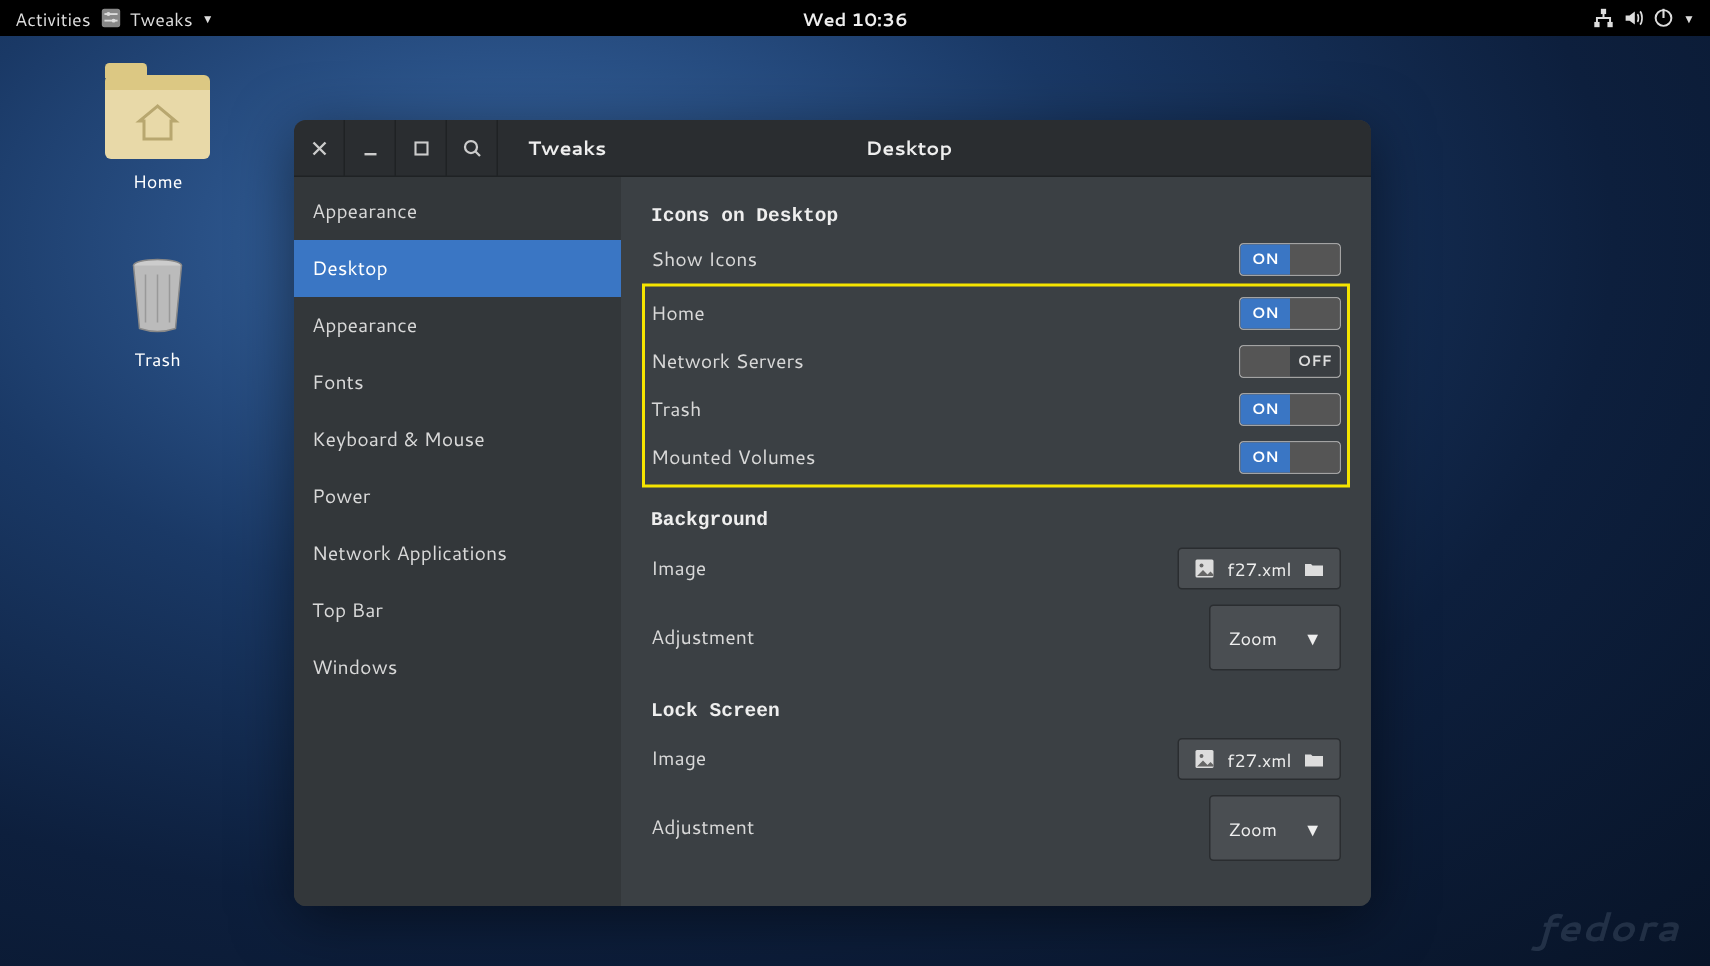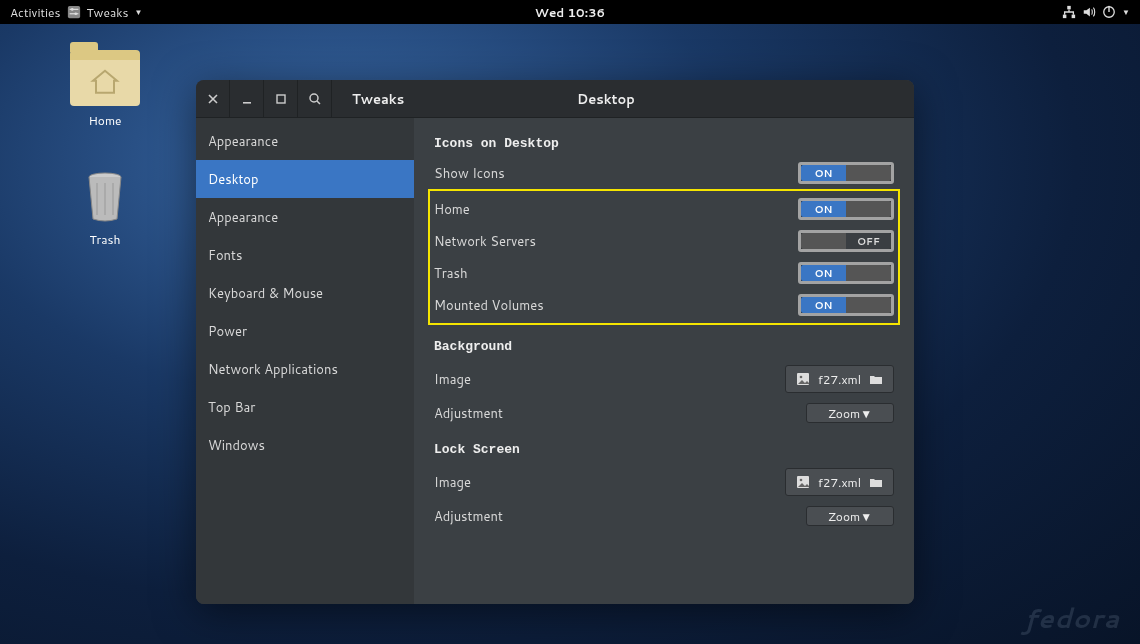--- a/index.html
+++ b/index.html
@@ -42,29 +42,29 @@
 .tb-title-left { padding:0 20px; font-weight:bold; color:#eee; font-size:13px; }
 .tb-title-right { position:absolute; left:50%; transform:translateX(22px); font-weight:bold; color:#eee; font-size:13px;}
 .body { flex:1; display:flex; }
 .sidebar { width:218px; background:#33373a; display:flex; flex-direction:column; padding-top:4px;}
 .sb-item { padding:10px 12px; color:#d8d8d8; font-size:13px; cursor:pointer;}
 .sb-item.active { background:#3a76c4; color:#fff;}
 .content { flex:1; background:#3b4044; padding:14px 20px; color:#d8d8d8; font-size:13px; overflow:auto;}
 .section-title { font-weight:bold; color:#eee; margin-bottom:6px; margin-top:4px;font-family:Liberation Mono, monospace;}
 .row { display:flex; align-items:center; justify-content:space-between; padding:5px 0; min-height:28px;}
 .highlight { border:2px solid #f5e400; padding:2px 4px; margin:0 -6px;}
-.switch { width:96px; height:22px; background:#2a2d30; border-radius:3px; position:relative; display:flex; align-items:center; font-size:10px; font-weight:bold; color:#ddd; border:3px solid #a3a3a3;}
+.switch { width:68px; height:22px; background:#2a2d30; border-radius:3px; position:relative; display:flex; align-items:center; font-size:10px; font-weight:bold; color:#ddd; border:1px solid #a3a3a3;}
 .switch .half{width:50%;height:100%;display:flex;align-items:center;justify-content:center;}
 .switch.on .half.l{background:#3a76c4;color:#fff;border-radius:2px 0 0 2px;}
 .switch.on .half.r{background:#555;border-radius:0 2px 2px 0;}
 .switch.off .half.l{background:#555;border-radius:2px 0 0 2px;}
 .switch.off .half.r{background:#3a3e42;border-radius:0 2px 2px 0;}
 .filebtn { background:#4a4e52; border:1px solid #2a2d30; border-radius:3px; height:28px; padding:0 10px; display:flex; align-items:center; gap:8px; color:#eee; font-size:12px; min-width:88px;margin-left:41px;}
 .filebtn svg{width:14px;height:14px;}
-.selectbtn { background:#4a4e52; border:1px solid #2a2d30; border-radius:3px; height:20px; padding:0 12px; display:flex; align-items:center; justify-content:center; gap:0; color:#eee; font-size:12px; min-width:88px;}
+.selectbtn { background:#4a4e52; border:1px solid #2a2d30; border-radius:3px; height:44px; padding:0 12px; display:flex; align-items:center; justify-content:space-between; gap:0; color:#eee; font-size:12px; min-width:88px;}
 .section-gap{height:10px;}
 .watermark{position:absolute;right:20px;bottom:8px;color:rgba(180,200,220,.15);font-size:26px;font-style:italic;font-weight:bold;letter-spacing:1px;}
 </style>
 </head>
 <body>
 
 <div class="desktop">
 
   <div class="topbar">
     <div class="left">

